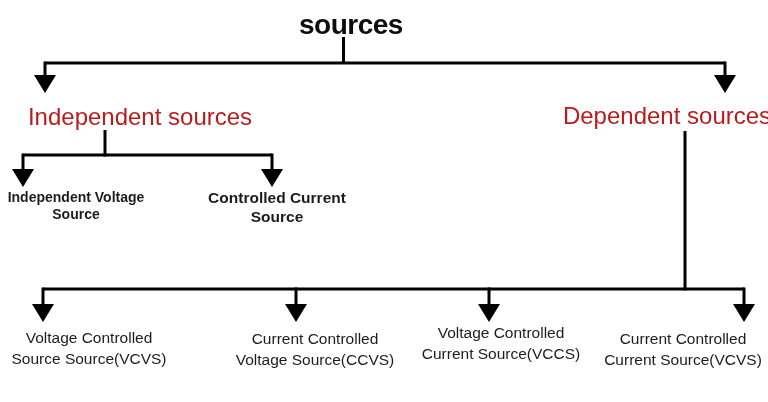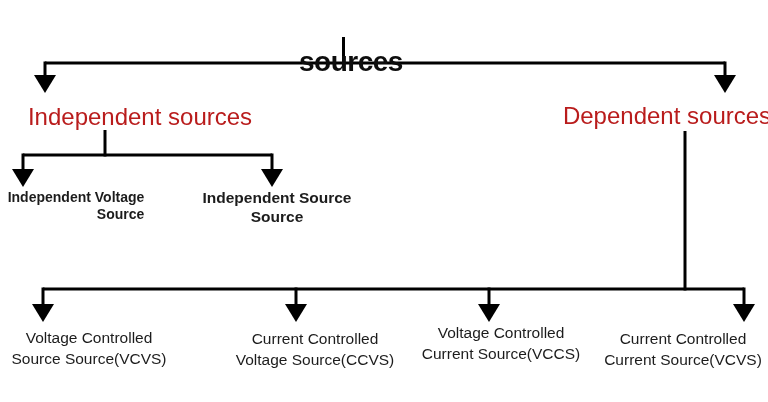--- a/index.html
+++ b/index.html
@@ -67,33 +67,33 @@
       <polygon points="714,75 736,75 725,93"></polygon>
       <polygon points="12,169 34,169 23,187"></polygon>
       <polygon points="261,169 283,169 272,187"></polygon>
       <polygon points="32,304 54,304 43,322"></polygon>
       <polygon points="285,304 307,304 296,322"></polygon>
       <polygon points="478,304 500,304 489,322"></polygon>
       <polygon points="733,304 755,304 744,322"></polygon>
     </g>
   </svg>
 
-  <div class="lbl root-lbl" style="left:351px; top:9px;margin-top:37px;">sources</div>
+  <div class="lbl root-lbl" style="left:351px; top:9px;">sources</div>
 
   <div class="lbl l1-lbl" style="left:140px; top:103px;">Independent sources</div>
 
   <div class="lbl l1-lbl" style="left:667px; top:102px;">Dependent sources</div>
 
-  <div class="lbl small-bold" style="left:76px; top:189px;text-align:right;">
+  <div class="lbl small-bold" style="left:76px; top:189px;">
     <span>Independent Voltage</span>
     <span>Source</span>
   </div>
 
   <div class="lbl mid-bold" style="left:277px; top:188px;">
-    <span>Independent Source</span>
+    <span>Controlled Current</span>
     <span>Source</span>
   </div>
 
   <div class="lbl leaf-bold" style="left:89px; top:327px;">
     <span>Voltage Controlled</span>
     <span>Source Source(VCVS)</span>
   </div>
 
   <div class="lbl leaf-bold" style="left:315px; top:328px;">
     <span>Current Controlled</span>

